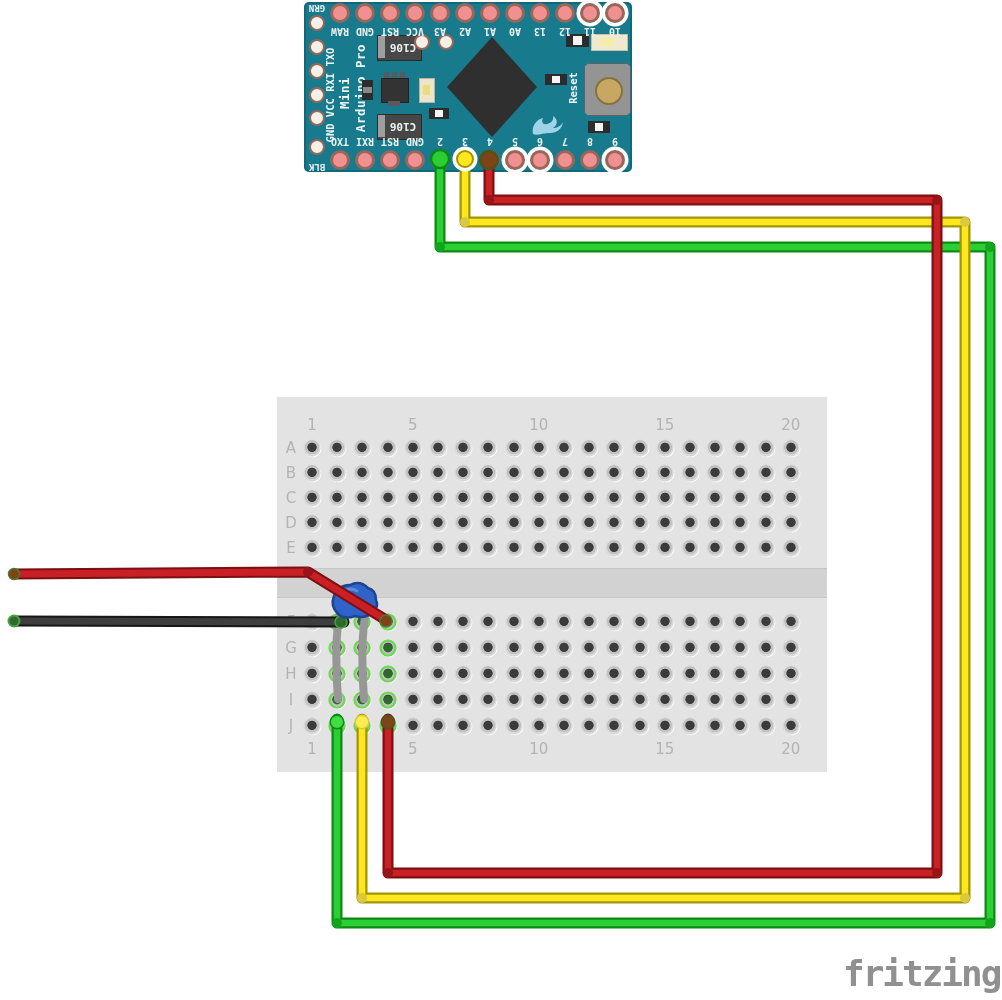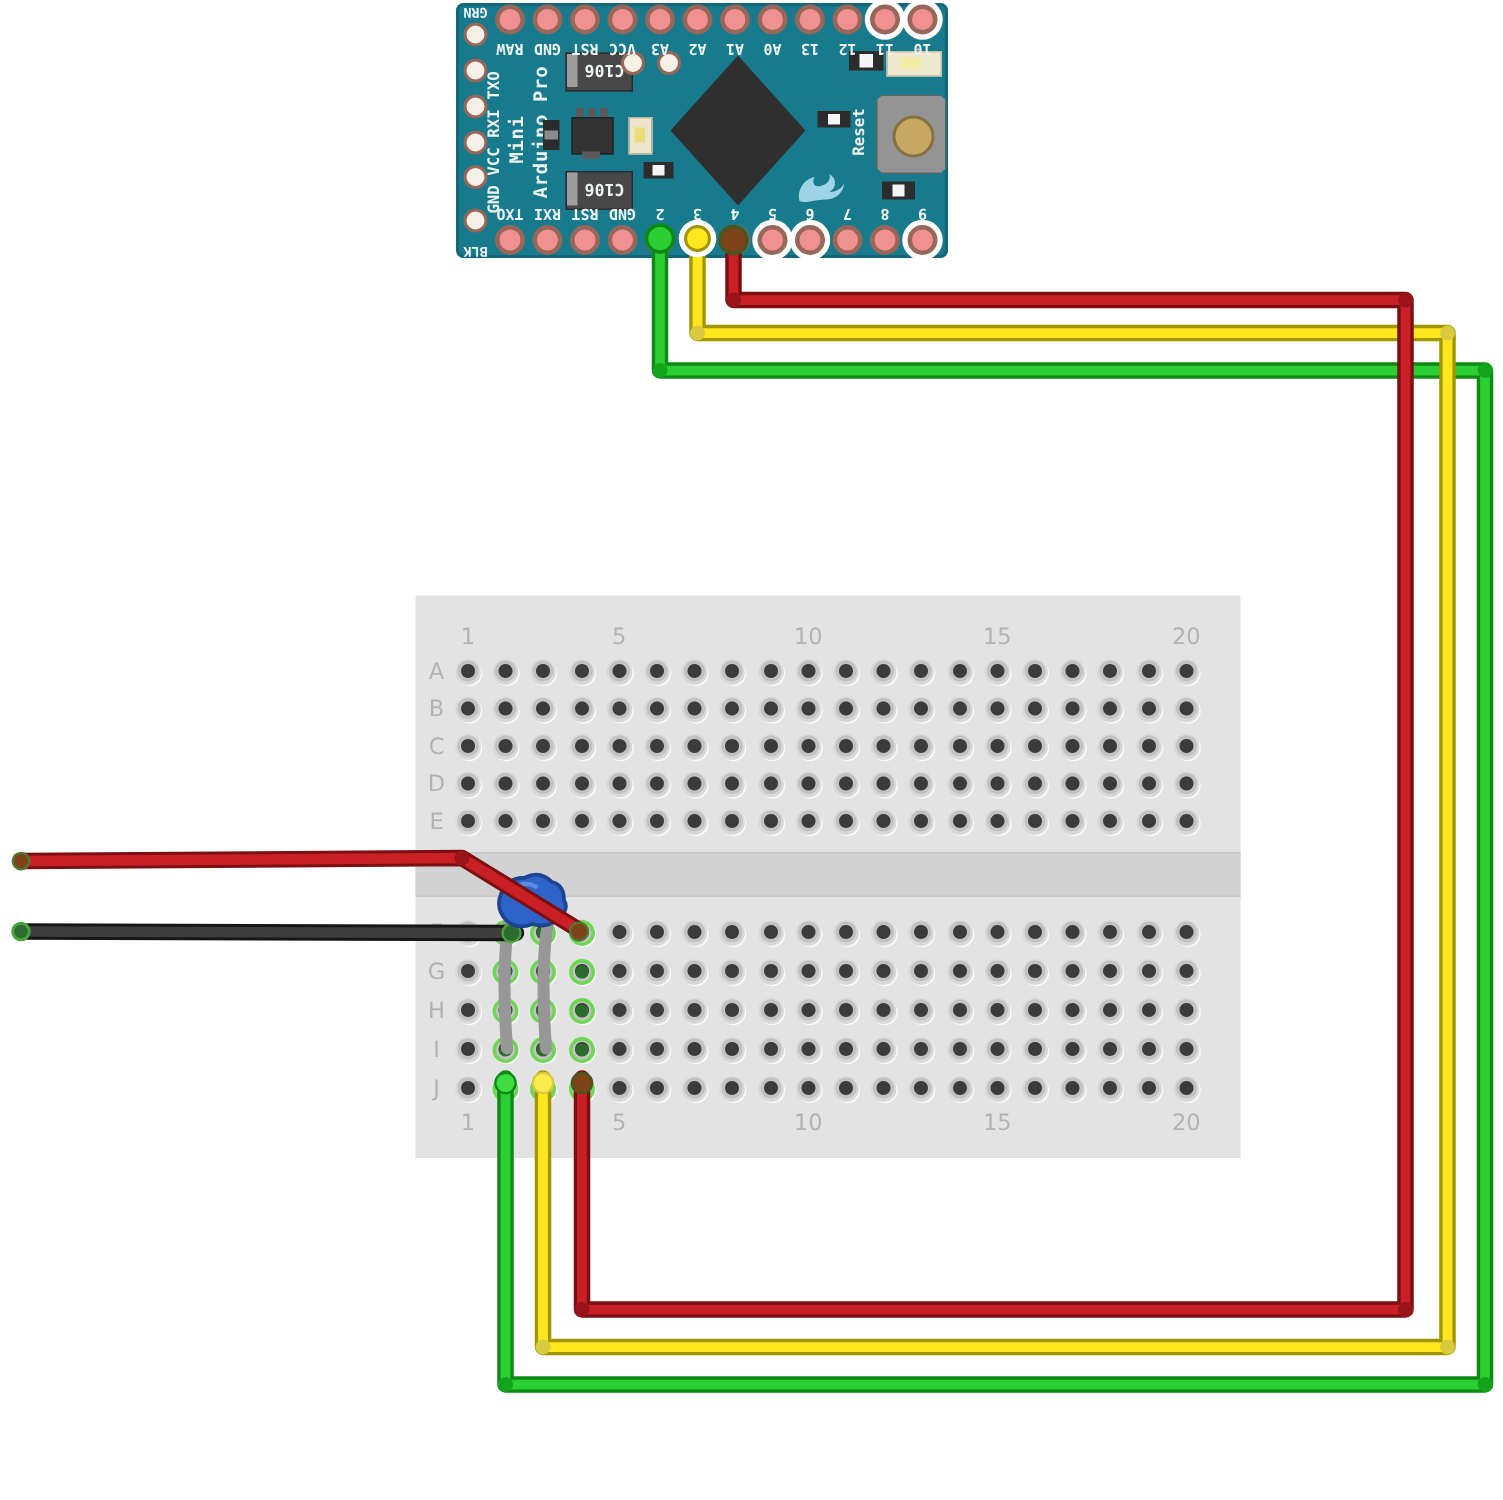--- a/index.html
+++ b/index.html
@@ -451,13 +451,14 @@
       <path d="M 489 156 L 489 200 L 937 200 L 937 873 L 388 873 L 388 719" fill="none" stroke-width="6.5" stroke-linecap="round" stroke-linejoin="round" stroke="#c92025"></path>
       <circle cx="489" cy="200" r="5" fill="#981419"></circle>
       <circle cx="937" cy="200" r="5" fill="#981419"></circle>
       <circle cx="937" cy="873" r="5" fill="#981419"></circle>
       <circle cx="388" cy="873" r="5" fill="#981419"></circle>
       <circle cx="489" cy="160" r="9" stroke-width="2.5" fill="#7e4418" stroke="#4a5520"></circle>
       <circle cx="388" cy="722" r="6.8" stroke-width="1.5" fill="#7e4418" stroke="#4a5520"></circle>
     </g>
   </svg>
 
+  <div id="watermark">fritzing</div>
 </div>
 
 </body></html>

